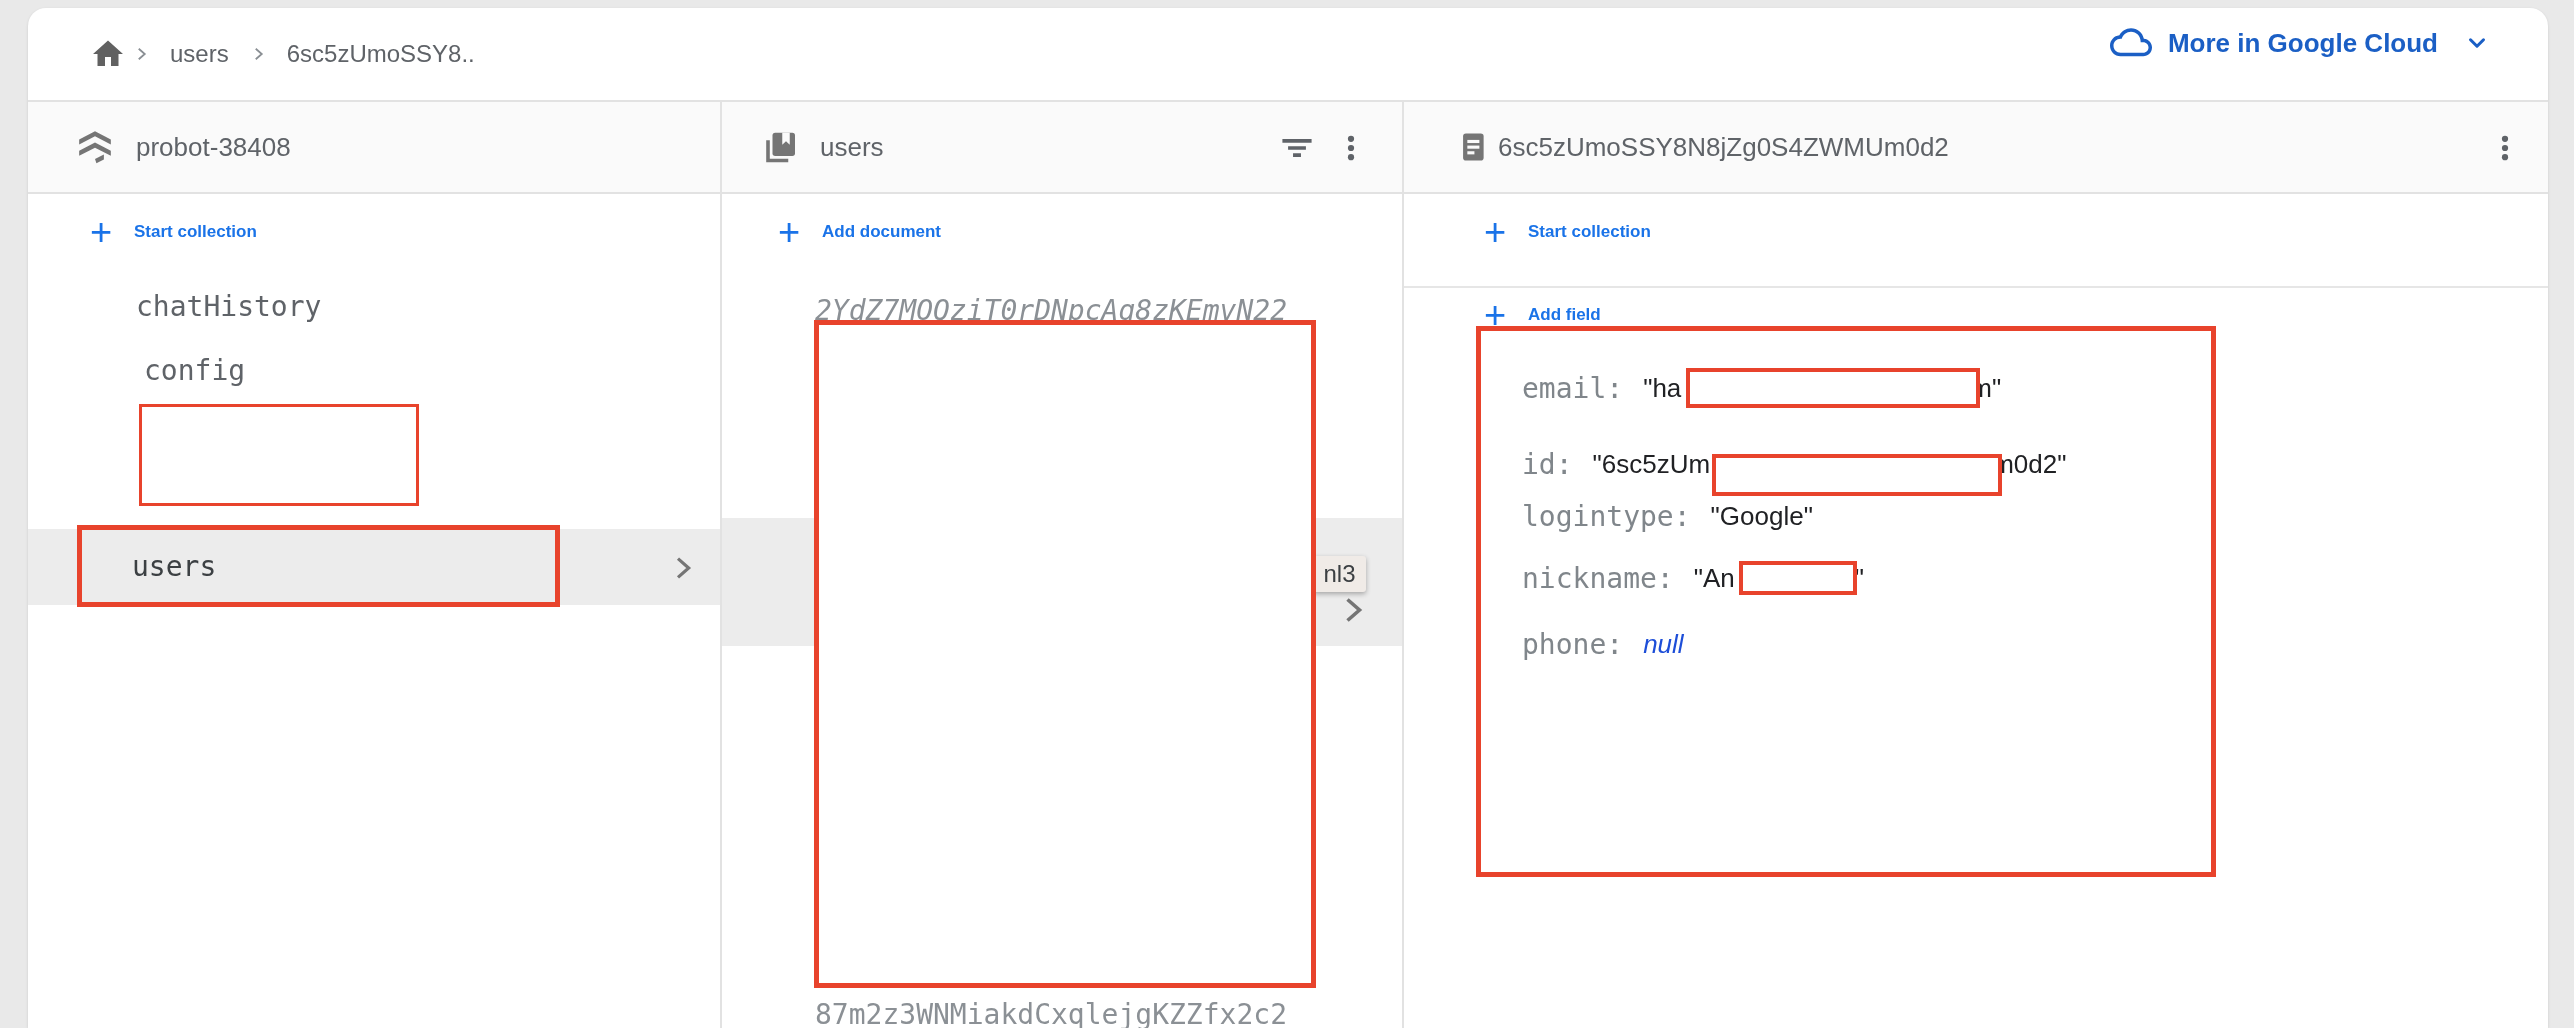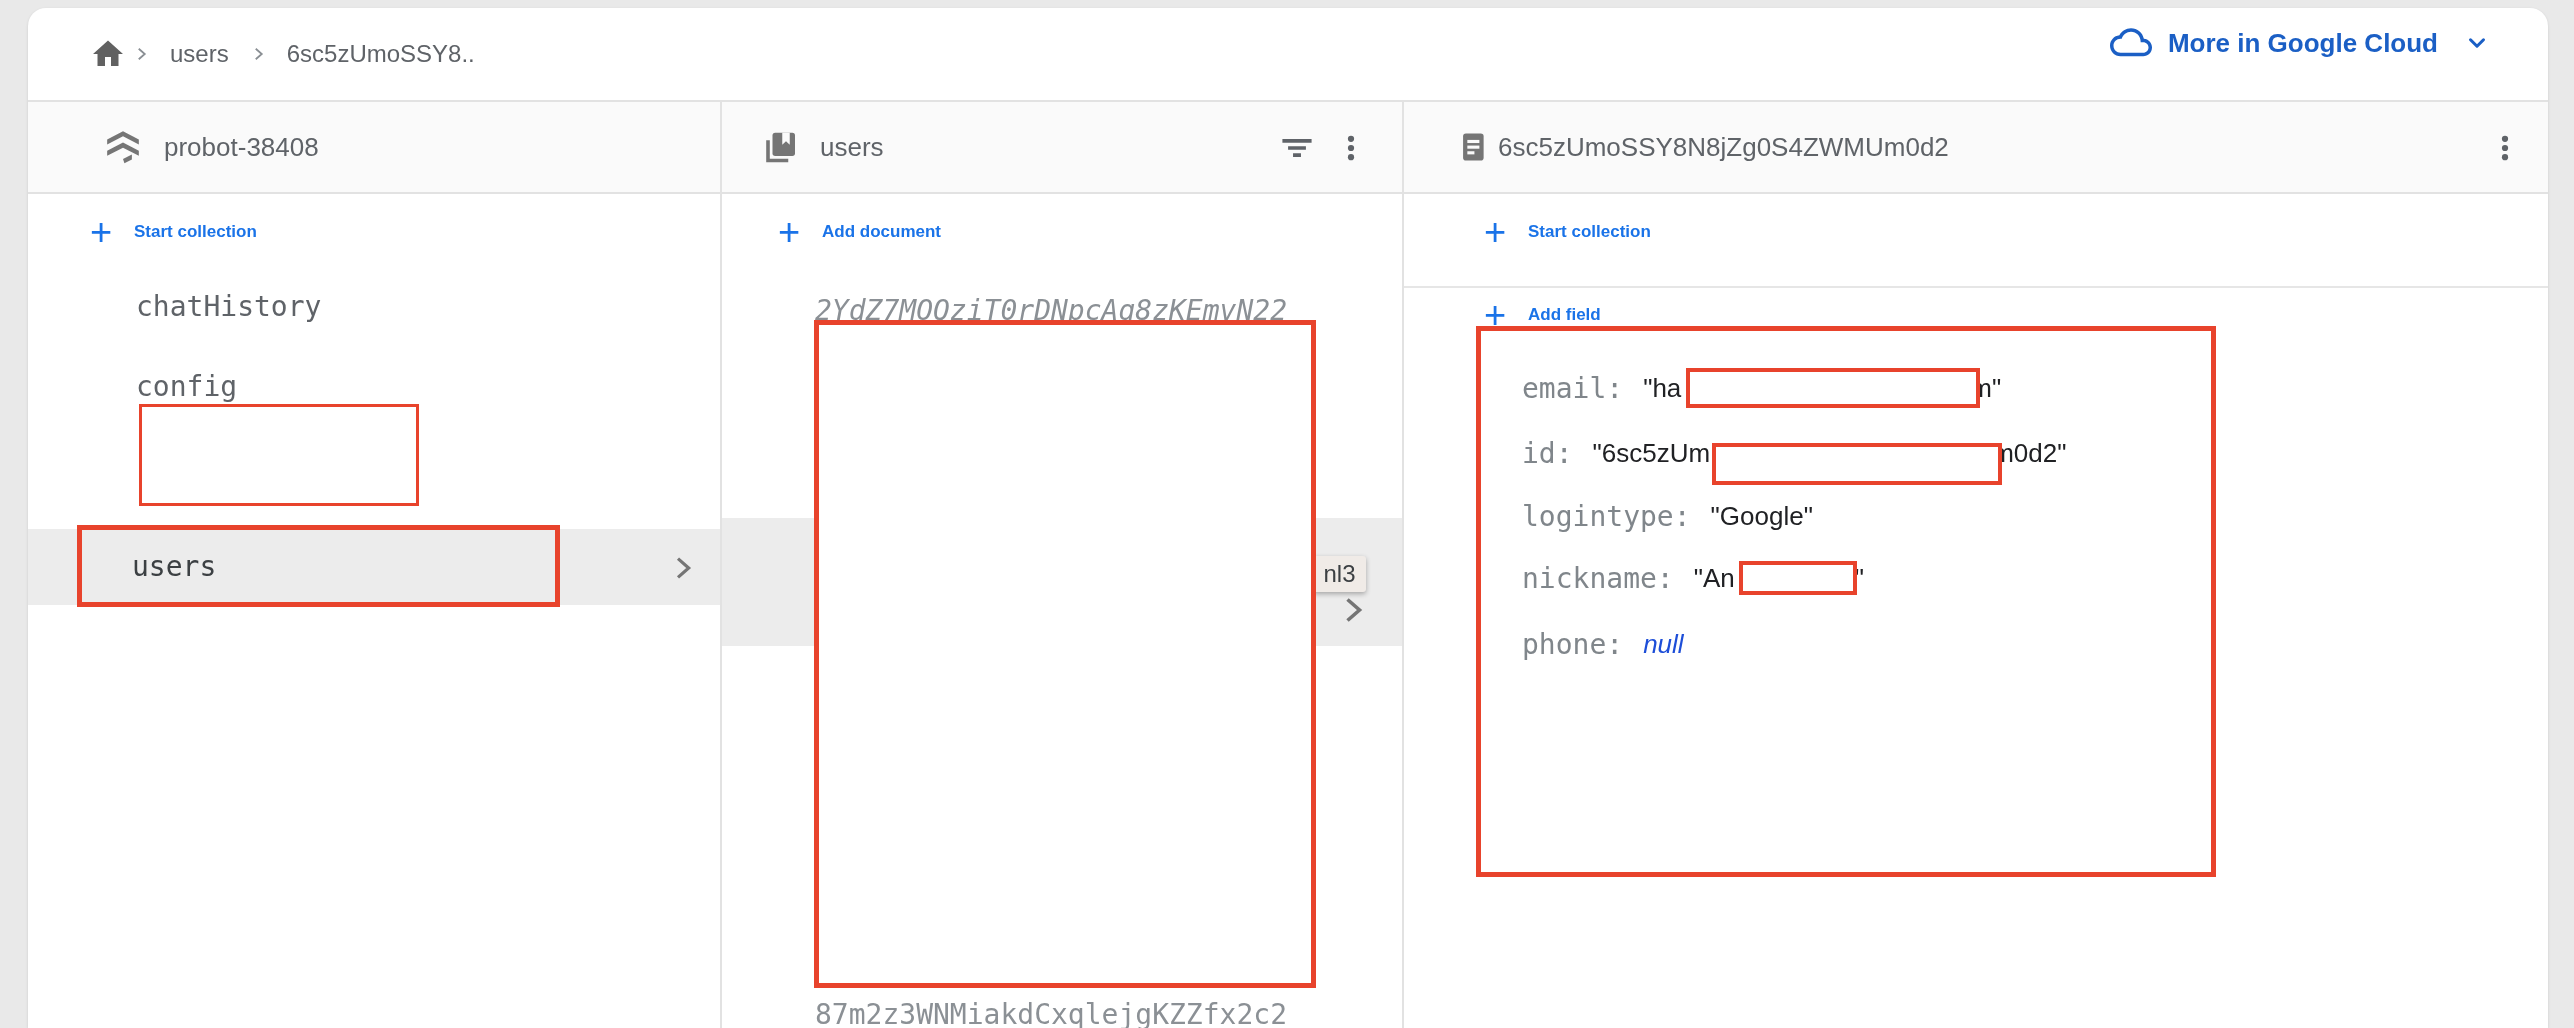--- a/index.html
+++ b/index.html
@@ -29,21 +29,21 @@
   }
   .more-cloud .lbl{font-size:26px;font-weight:bold;}
   
   .panel{position:absolute;top:94px;bottom:0;background:#fff;box-sizing:border-box;}
   .p1{left:0;width:694px;border-right:2px solid #e2e2e2;}
   .p2{left:694px;width:682px;border-right:2px solid #e2e2e2;}
   .p3{left:1376px;width:1144px;}
   .phead{
     position:absolute;left:0;right:0;top:0;height:92px;background:#fafafa;
     border-bottom:2px solid #e2e2e2;display:flex;align-items:center;
-    padding-left:76px;box-sizing:border-box;gap:22px;
+    padding-left:48px;box-sizing:border-box;gap:22px;
   }
   .ptitle{font-size:26px;color:#5f6368;white-space:nowrap;}
   .pbody{position:absolute;left:0;right:0;top:92px;bottom:0;}
   .hact{position:absolute;top:0;height:92px;display:flex;align-items:center;cursor:pointer;}
   
   .linkrow{position:absolute;display:flex;align-items:center;color:#1a73e8;cursor:pointer;}
   .plus{font-size:38px;font-weight:400;line-height:38px;width:34px;text-align:center;}
   .linklbl{font-size:17px;font-weight:bold;margin-left:16px;}
   .mono{font-family:"DejaVu Sans Mono","Liberation Mono",monospace;}
   .colitem{position:absolute;left:108px;font-size:28px;color:#5f6368;cursor:pointer;white-space:nowrap;}
@@ -121,21 +121,21 @@
         </svg>
       </span>
       <span class="ptitle">probot-38408</span>
     </div>
     <div class="pbody">
       <div class="linkrow" style="left:56px;top:12px;height:52px;">
         <span class="plus">+</span>
         <span class="linklbl">Start collection</span>
       </div>
       <div class="colitem mono" style="top:96px;">chatHistory</div>
-      <div class="colitem mono" style="top:176px;">config</div>
+      <div class="colitem mono" style="top:160px;margin-left:8px;">config</div>
 
       <div class="redbox thin" style="left:111px;top:210px;width:280px;height:102px;"></div>
 
       <div class="grayrow" style="top:335px;height:76px;"></div>
       <div class="redbox" style="left:49px;top:331px;width:483px;height:82px;display:flex;align-items:center;">
         <span class="mono" style="font-size:28px;color:#3c4043;margin-left:50px;">users</span>
       </div>
       <span class="rowchev" style="left:638px;top:358px;">
         <svg width="32" height="32" viewBox="0 0 24 24">
             <path fill="none" stroke="currentColor" stroke-width="2.4" d="M9 5l8 7-8 7"></path>
@@ -220,21 +220,21 @@
 
       <div class="redbox" style="left:72px;top:132px;width:740px;height:551px;"></div>
 
       <div class="field" style="top:174px;height:40px;">
         <span class="fkey">email:</span>
         <span class="fval">"ha</span>
         <span class="redinline" style="width:294px;height:40px;margin-left:5px;margin-right:-10px;"></span>
         <span class="fval">m"</span>
       </div>
 
-      <div class="field" style="top:239px;height:40px;">
+      <div class="field" style="top:250px;height:40px;">
         <span class="fkey">id:</span>
         <span class="fval">"6sc5zUm</span>
         <span class="redinline" style="width:290px;height:42px;margin-left:2px;margin-right:-10px;transform:translateY(11px);"></span>
         <span class="fval">m0d2"</span>
       </div>
 
       <div class="field" style="top:302px;height:40px;">
         <span class="fkey">logintype:</span>
         <span class="fval">"Google"</span>
       </div>

